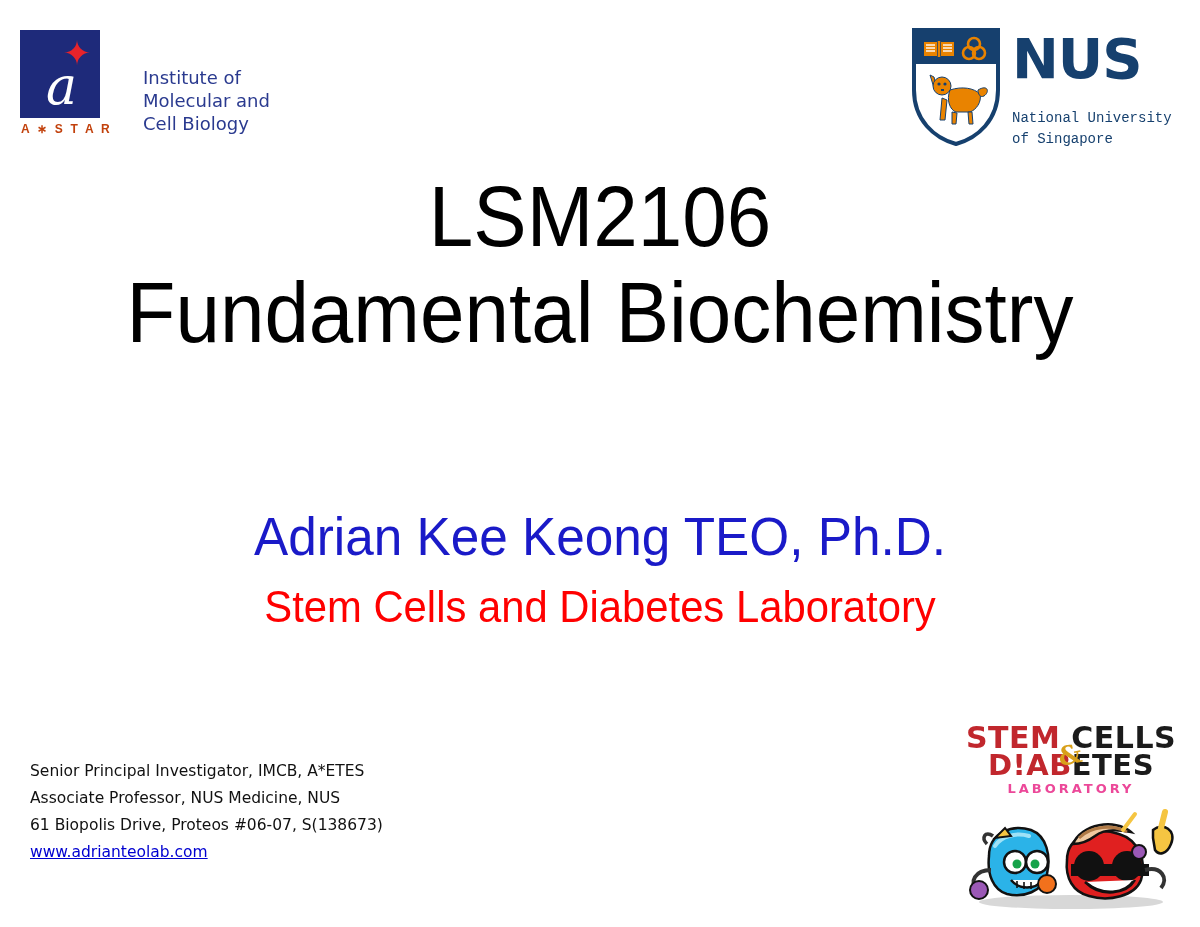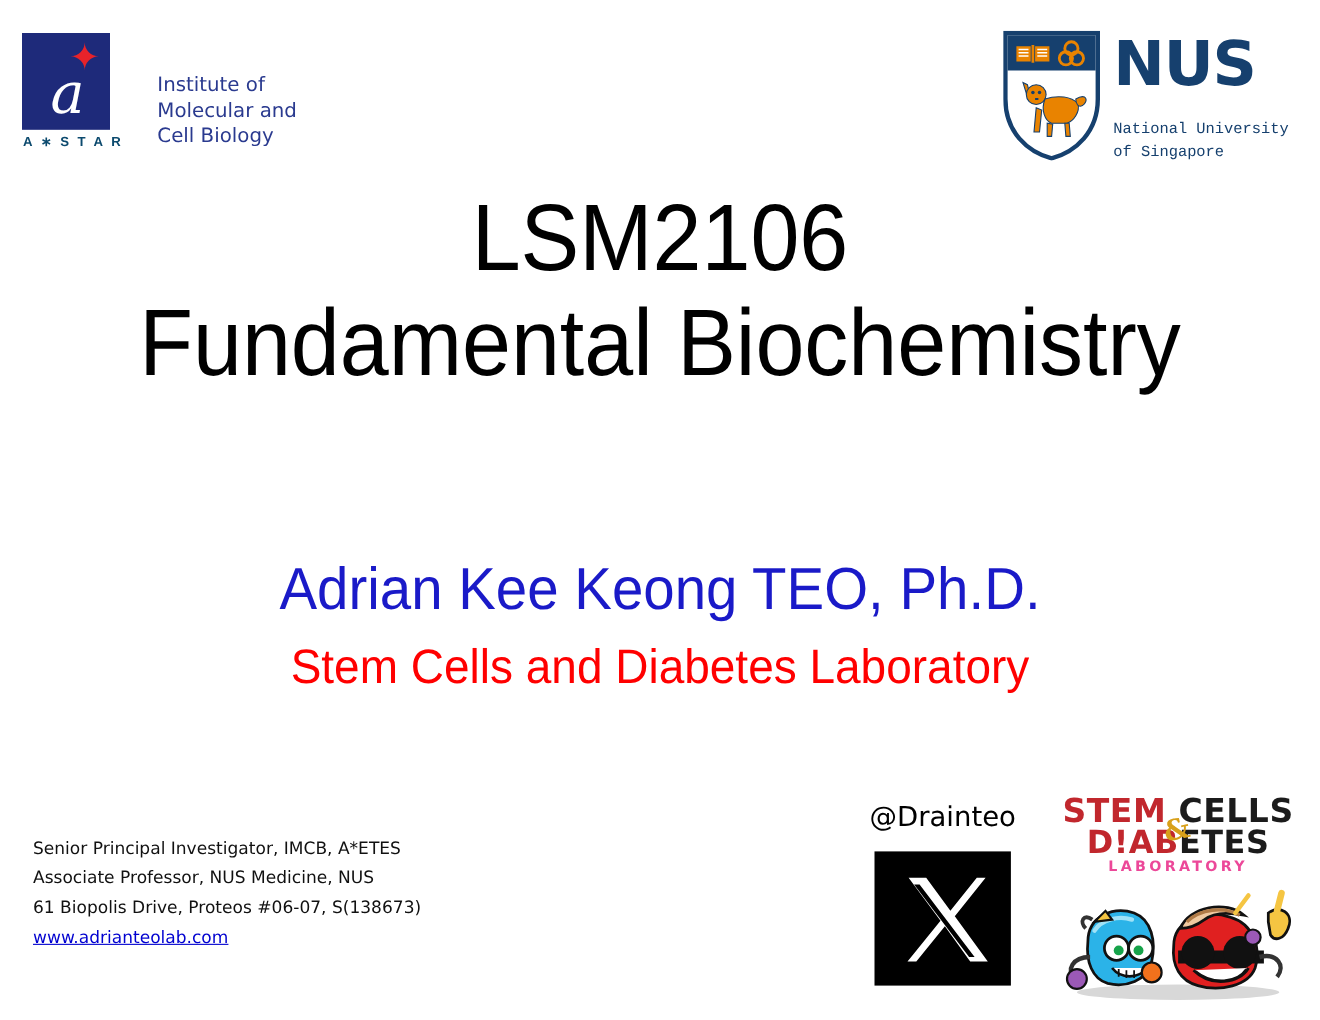--- a/index.html
+++ b/index.html
@@ -68,21 +68,21 @@
     text-align: center;
   }
   #astar-wordmark {
     position: absolute;
     left: 1px;
     top: 92px;
     width: 80px;
     font-size: 12px;
     font-weight: bold;
     letter-spacing: 2.2px;
-    color: #0c4a6e;
+    color: #c2410c;
     text-align: center;
     white-space: nowrap;
   }
   #imcb-text {
     position: absolute;
     left: 90px;
     top: 36px;
     width: 160px;
     color: #2a3a8f;
     font-size: 18px;
@@ -361,31 +361,20 @@
 
   <div id="contact-block">
     <div class="cline">Senior Principal Investigator, IMCB, A*ETES</div>
     <div class="cline">Associate Professor, NUS Medicine, NUS</div>
     <div class="cline">61 Biopolis Drive, Proteos #06-07, S(138673)</div>
     <div class="cline">
       <span class="link">www.adrianteolab.com</span>
     </div>
   </div>
 
-  <div id="x-block">
-    <div id="x-handle">@Drainteo</div>
-    <div id="x-square">
-      <svg viewBox="0 0 124 122" width="124" height="122">
-        <g fill="#ffffff">
-          <path d="M31 24 h16 l22 30 l24 -30 h8 l-28 35 l30 41 h-16 l-23 -32 l-26 32 h-8 l30 -37 z
-                   M41 30 h-5 l50 66 h5 z"></path>
-        </g>
-      </svg>
-    </div>
-  </div>
 
   <div id="lab-logo">
     <div id="lab-title">
       <div id="lab-line1">
         <span class="r">STEM</span>
         <span>CELLS</span>
       </div>
       <div id="lab-line2">
         <span class="r">D!AB</span><span>ETES</span>
       </div>

